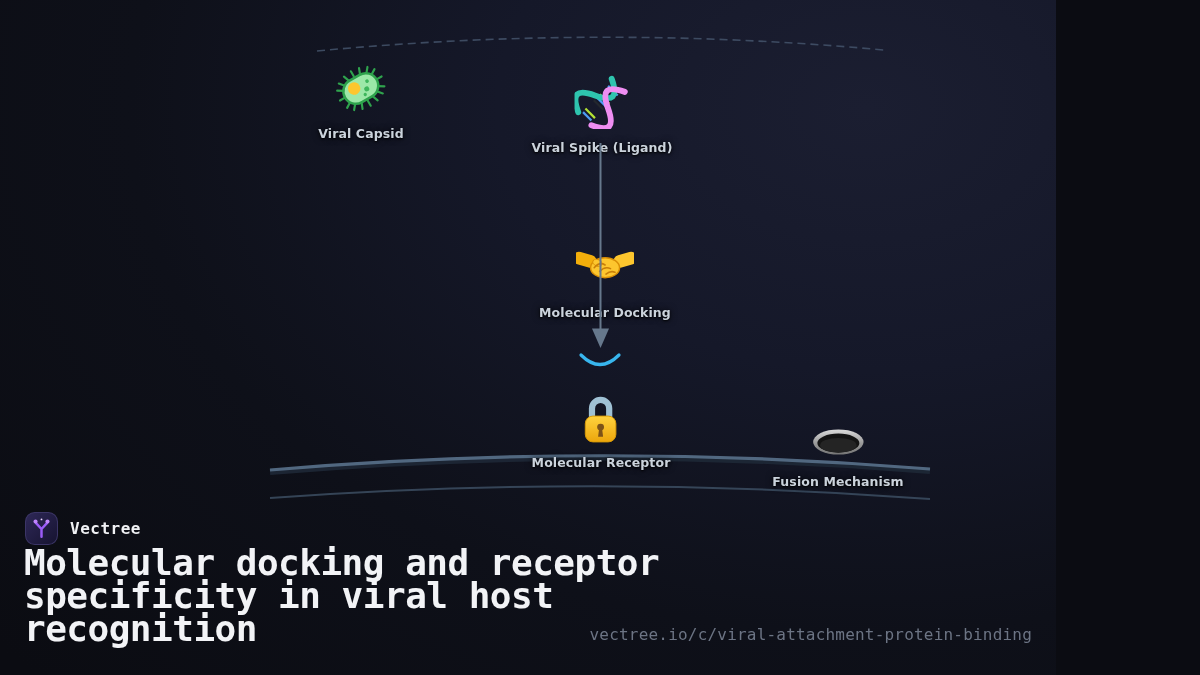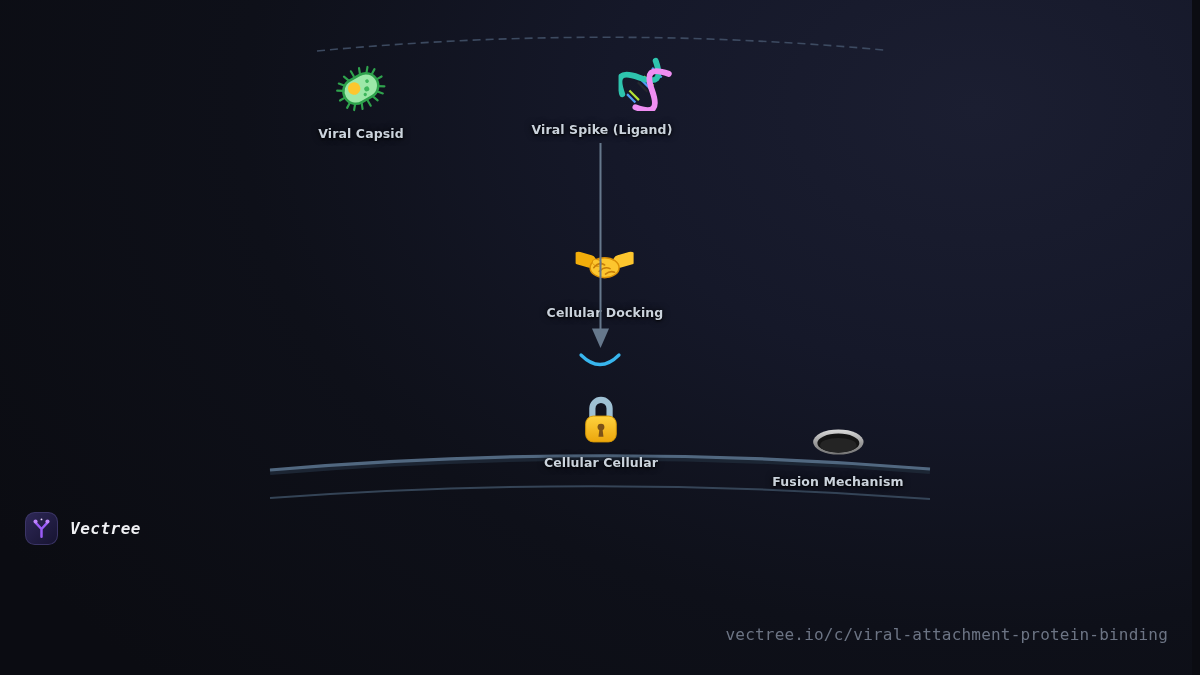--- a/index.html
+++ b/index.html
@@ -1,35 +1,35 @@
 <!DOCTYPE html>
 <html><head>
 <meta charset="utf-8">
 <style>
   html,body{margin:0;padding:0;background:#0b0c12;}
   .stage{
-    position:relative;width:1192px;height:675px;overflow:hidden;
+    position:relative;width:1056px;height:675px;overflow:hidden;
     background:radial-gradient(1150px 820px at 82% 16%, #1b1e31 0%, #151829 32%, #0e1019 64%, #0b0c12 100%);
     font-family:"DejaVu Sans","Liberation Sans",sans-serif;
   }
   svg.layer{position:absolute;left:0;top:0;width:1200px;height:675px;pointer-events:none;}
   .layer-under{z-index:1;}
   .layer-over{z-index:3;}
   .node{position:absolute;display:flex;flex-direction:column;align-items:center;transform:translateX(-50%);z-index:2;}
   .node .icon{display:block;}
   .node .label{
     margin-top:var(--gap,11px);
     font-size:12.5px;font-weight:bold;color:#cbd3dc;letter-spacing:.1px;
     text-shadow:0 1px 2px rgba(0,0,0,.95),0 0 7px rgba(0,0,0,.85);
     white-space:nowrap;position:relative;z-index:4;
   }
   .brand-row{position:absolute;left:25px;top:512px;display:flex;align-items:center;gap:12px;z-index:5;}
   .brand-name{
     font-family:"DejaVu Sans Mono","Liberation Mono",monospace;
-    font-weight:bold;font-size:16px;color:#f0f1f4;letter-spacing:.5px;font-style:italic;
+    font-weight:bold;font-size:16px;color:#f0f1f4;letter-spacing:.5px;
   }
   .page-title{
     position:absolute;left:24px;top:546px;width:700px;margin:0;z-index:5;
     font-family:"DejaVu Sans Mono","Liberation Mono",monospace;
     font-weight:bold;font-size:36px;line-height:33px;color:#f2f3f6;letter-spacing:-.5px;
   }
   .footer-url{
     position:absolute;right:24px;top:625px;z-index:5;
     font-family:"DejaVu Sans Mono","Liberation Mono",monospace;
     font-size:16px;color:#6c7484;letter-spacing:.2px;
@@ -59,21 +59,21 @@
         <rect x="10" y="17" width="44" height="30" rx="15" fill="#9ce8a8" stroke="#2fa34d" stroke-width="3"></rect>
         <circle cx="25" cy="28" r="7.5" fill="#fdc62e"></circle>
         <circle cx="38" cy="36" r="3" fill="#3eb65c"></circle>
         <circle cx="43" cy="28" r="2.2" fill="#3eb65c"></circle>
         <circle cx="33" cy="41" r="2" fill="#3eb65c"></circle>
       </g>
     </svg>
     <div class="label">Viral Capsid</div>
   </div>
 
-  <div class="node" style="left:602px;top:57px;align-items:flex-end;--gap:11px;">
+  <div class="node" style="left:602px;top:75px;--gap:11px;">
     <svg class="icon" width="54" height="54" viewBox="0 0 64 64">
       <g transform="rotate(45 32 32)">
         <line x1="25" y1="8" x2="39" y2="8" stroke="#23272e" stroke-width="2.6"></line>
         <line x1="24" y1="13" x2="40" y2="13" stroke="#4f9cf5" stroke-width="2.6"></line>
         <line x1="24" y1="27" x2="40" y2="27" stroke="#b4e334" stroke-width="2.6"></line>
         <line x1="23" y1="32" x2="41" y2="32" stroke="#4f9cf5" stroke-width="2.6"></line>
         <line x1="24" y1="37" x2="40" y2="37" stroke="#23272e" stroke-width="2.6"></line>
         <line x1="24" y1="51" x2="40" y2="51" stroke="#b4e334" stroke-width="2.6"></line>
         <line x1="25" y1="56" x2="39" y2="56" stroke="#4f9cf5" stroke-width="2.6"></line>
         <path d="M21,4 C42,14 42,22 21,32 C0,42 0,50 21,60" fill="none" stroke="#2ec4ae" stroke-width="7" stroke-linecap="round"></path>
@@ -84,37 +84,37 @@
   </div>
 
   <div class="node" style="left:605px;top:245px;--gap:20px;">
     <svg class="icon" width="58" height="40" viewBox="0 0 64 44">
       <rect x="-4" y="9" width="27" height="14" rx="7" fill="#f3ae0b" transform="rotate(16 9 16)"></rect>
       <rect x="41" y="9" width="27" height="14" rx="7" fill="#fdc62e" transform="rotate(-16 55 16)"></rect>
       <ellipse cx="32" cy="25" rx="16" ry="11" fill="#fdc62e" stroke="#d98f06" stroke-width="1.6"></ellipse>
       <ellipse cx="23.5" cy="19.5" rx="5.2" ry="3.6" fill="#fdc62e" stroke="#d98f06" stroke-width="1" transform="rotate(22 23.5 19.5)"></ellipse>
       <path d="M20,25 q6,-7 12,-3 M26,29 q6,-6 12,-3 M33,32 q5,-4 10,-2" stroke="#c87f0a" stroke-width="1.8" fill="none" stroke-linecap="round"></path>
     </svg>
-    <div class="label">Cellular Docking</div>
+    <div class="label">Molecular Docking</div>
   </div>
 
   <div class="node" style="left:601px;top:392px;--gap:11px;">
     <svg class="icon" width="44" height="52" viewBox="0 0 46 54">
       <defs>
         <linearGradient id="lockBody" x1="0" y1="0" x2="0" y2="1">
           <stop offset="0" stop-color="#ffd23e"></stop>
             <stop offset="1" stop-color="#eca60c"></stop>
         </linearGradient>
       </defs>
       <path d="M14,28 V17 a9,9 0 0 1 18,0 V28" fill="none" stroke="#9fc1d4" stroke-width="6.5" stroke-linecap="round"></path>
       <rect x="7" y="25" width="32" height="27" rx="8" fill="url(#lockBody)" stroke="#d99a06" stroke-width="1"></rect>
       <circle cx="23" cy="36.5" r="3.6" fill="#7c5218"></circle>
       <path d="M21.4,38.5 L20.4,46.5 h5.2 L24.6,38.5 Z" fill="#7c5218"></path>
     </svg>
-    <div class="label">Cellular Cellular</div>
+    <div class="label">Molecular Receptor</div>
   </div>
 
   <div class="node" style="left:838px;top:426px;--gap:16px;">
     <svg class="icon" width="56" height="32" viewBox="0 0 60 34">
       <defs>
         <linearGradient id="rimGrad" x1="0" y1="0" x2="0" y2="1">
           <stop offset="0" stop-color="#dcdcdc"></stop>
             <stop offset="0.55" stop-color="#9a9a9a"></stop>
             <stop offset="1" stop-color="#757575"></stop>
         </linearGradient>
@@ -141,16 +141,17 @@
       </defs>
       <rect x="0.5" y="0.5" width="31" height="31" rx="9" fill="url(#logoGrad)" stroke="#3b3566"></rect>
       <path d="M16,24 V16.5 M16,16.5 L10.5,10.5 M16,16.5 L21.5,10.5" fill="none" stroke="#9b5cf7" stroke-width="2.4" stroke-linecap="round" stroke-linejoin="round"></path>
       <circle cx="10.2" cy="9.2" r="2" fill="#c084fc"></circle>
       <circle cx="21.8" cy="9.2" r="2" fill="#c084fc"></circle>
       <circle cx="16" cy="7.2" r="0.9" fill="#e9d5ff"></circle>
     </svg>
     <span class="brand-name">Vectree</span>
   </div>
 
+  <h1 class="page-title">Molecular docking and receptor specificity in viral host recognition</h1>
 
   <div class="footer-url">vectree.io/c/viral-attachment-protein-binding</div>
 
 </div>
 
 </body></html>

